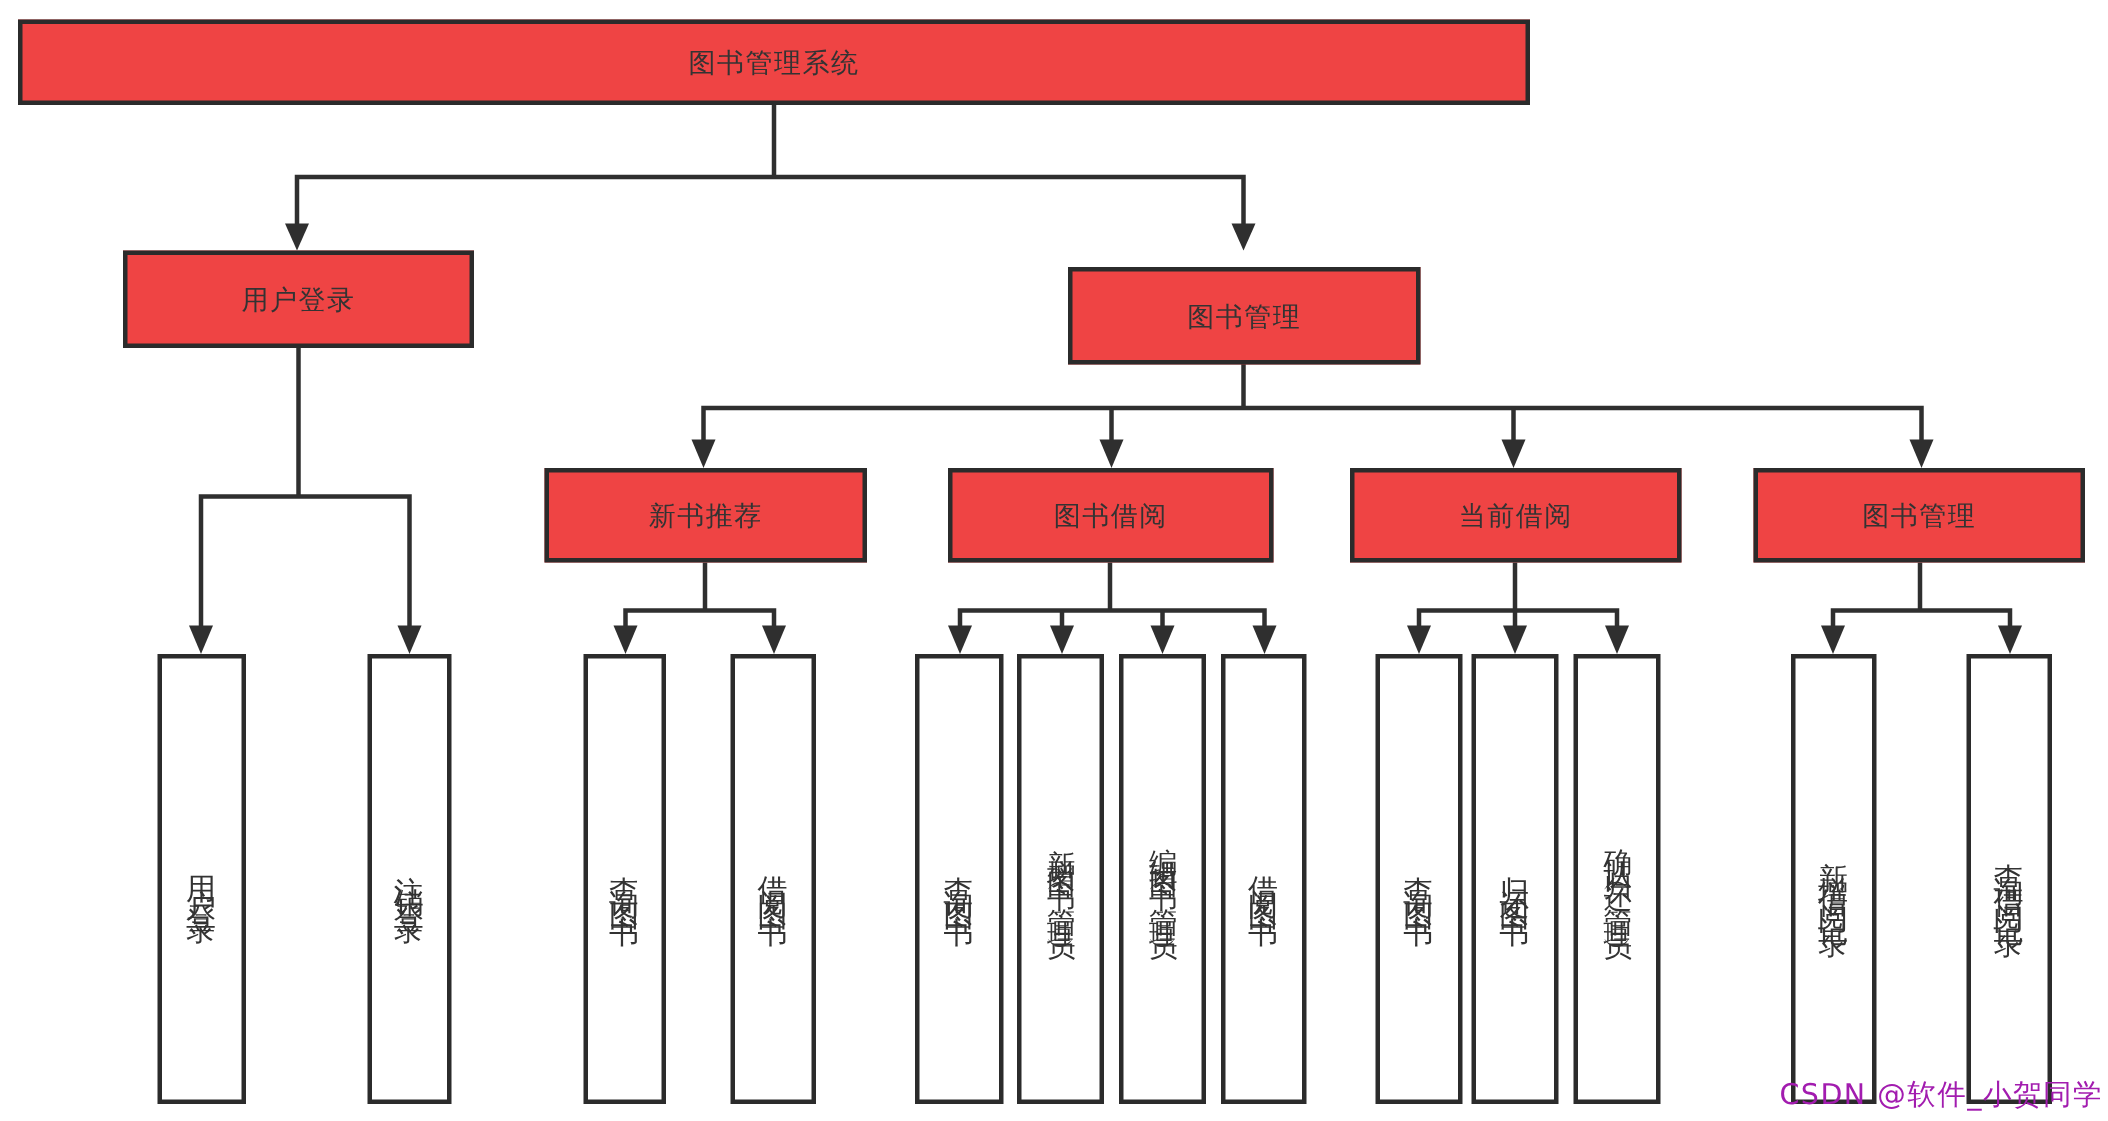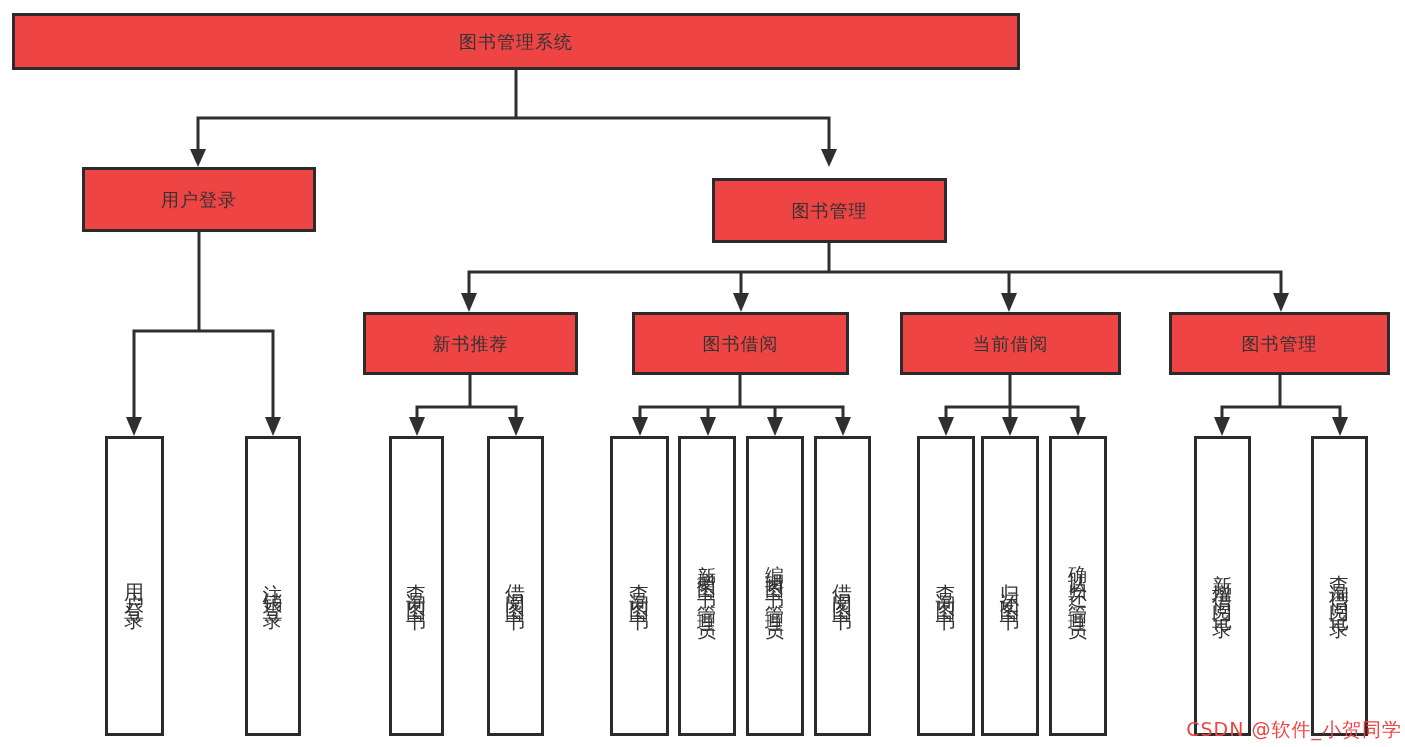--- a/index.html
+++ b/index.html
@@ -58,21 +58,21 @@
     color: #333333;
     line-height: 1;
     overflow: hidden;
   }
   .vnode.long { letter-spacing: 8px; font-size: 19px; }
   #watermark {
     position: absolute;
     right: 3px;
     top: 717px;
     font-size: 19px;
-    color: #ef4444;
+    color: #a21caf;
     letter-spacing: 1px;
     white-space: nowrap;
   }
 </style>
 </head>
 <body>
 
 <div id="canvas">
 
   <svg id="connectors" viewBox="0 0 1405 747" xmlns="http://www.w3.org/2000/svg">

